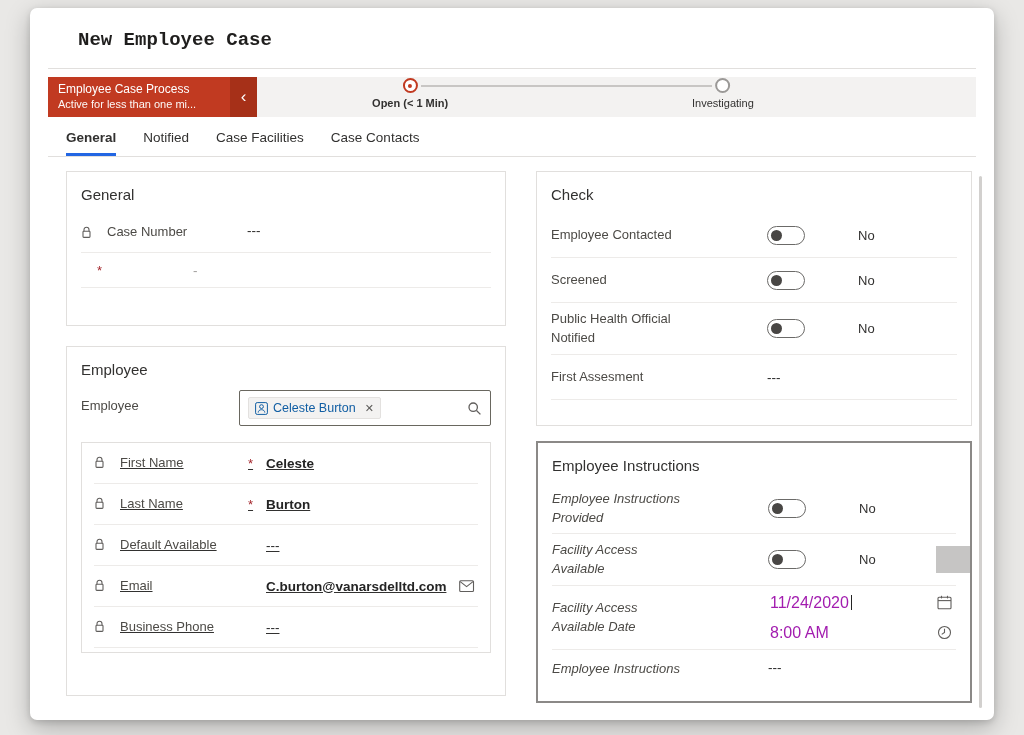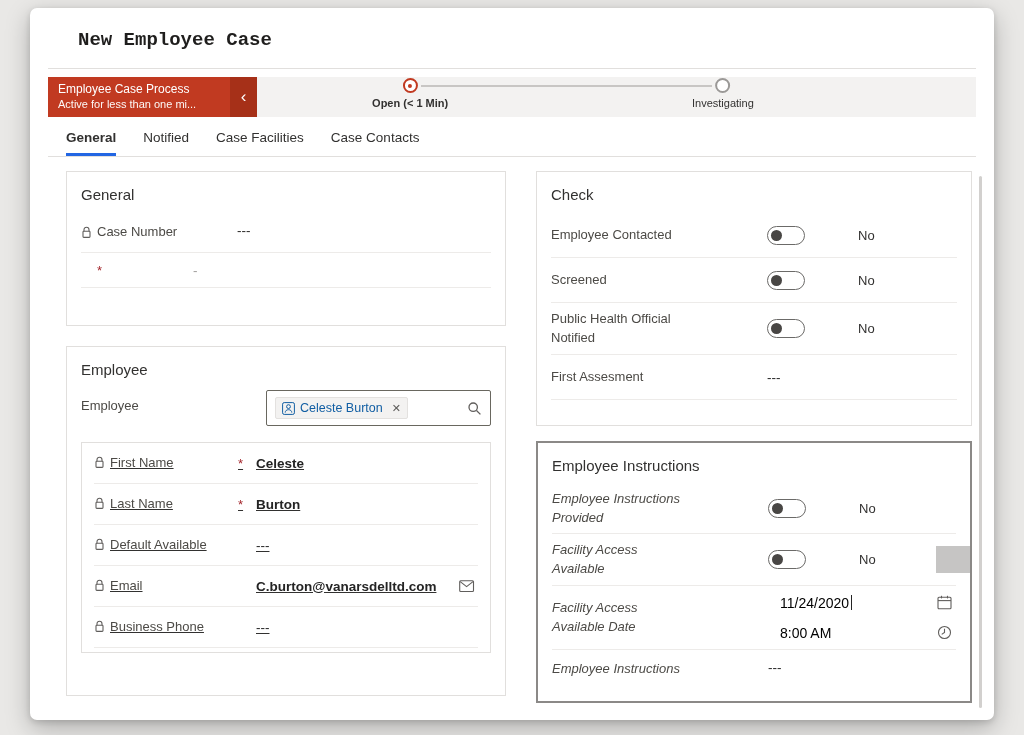--- a/index.html
+++ b/index.html
@@ -45,30 +45,30 @@
   
   .content { display:flex; gap:30px; padding:14px 0 0 36px; }
   .col-l { width:440px; flex:none; }
   .col-r { width:436px; flex:none; }
   .sec { border:1px solid #e1dfdd; background:#fff; padding:12px 14px; }
   .sec-title { font-size:15px; color:#323130; margin:2px 0 10px; }
 
   .sec-general { height:155px; }
   .frow { display:flex; align-items:flex-start; padding:10px 0 9px; border-bottom:1px solid #edebe9; }
   .licon { width:16px; flex:none; padding-top:2px; }
-  .flabel { width:122px; flex:none; font-size:13px; color:#4c4a46; line-height:1.4; }
+  .flabel { width:122px; flex:none; font-size:13px; color:#4c4a46; line-height:1.4;margin-left:10px; }
   .wraptext { display:inline-block; max-width:106px; }
   .req { width:18px; flex:none; color:#a4262c; font-size:13px; }
   .fvalue { font-size:13.5px; color:#292827; }
   .fvalue.offset { padding-left:78px; color:#a19f9d; }
 
   .sec-employee { margin-top:20px; height:350px; }
   .lrow { display:flex; margin:12px 0 16px; }
   .llabel { width:158px; flex:none; font-size:13px; color:#4c4a46; padding-top:8px; }
-  .lookup { flex:1; height:32px; border:1px solid #69675f; border-radius:2px; display:flex; align-items:center; padding:17px 8px; cursor:text;margin-left:27px; }
+  .lookup { flex:1; height:32px; border:1px solid #69675f; border-radius:2px; display:flex; align-items:center; padding:17px 8px; cursor:text; }
   .chip { display:inline-flex; align-items:center; gap:5px; background:#f3f2f1; border:1px solid #e3e1df; border-radius:2px; padding:3px 6px; font-size:12.5px; color:#115ea3; cursor:pointer; white-space:nowrap; }
   .chip-x { color:#5b5a58; font-size:11px; margin-left:4px; cursor:pointer; }
   .search { margin-left:auto; display:flex; cursor:pointer; }
   .inner { border:1px solid #e1dfdd; padding:0 12px 4px; }
   .irow { display:flex; align-items:center; min-height:41px; border-bottom:1px solid #edebe9;text-decoration:underline; }
   .irow .flabel { width:128px; }
   .ival { font-size:13.5px; color:#242424; }
   .ival.strong { font-weight:700; }
   .mailicon { margin-left:auto; padding-right:2px; display:flex; cursor:pointer; }
 
@@ -83,21 +83,21 @@
 
   .sec-instr { margin-top:15px; height:262px; border:2px solid #8b8987; overflow:hidden; }
   .sec-instr .clabel { width:128px; margin-right:44px; padding-right:0;font-style:italic; }
   .crow.r1 { min-height:50px; }
   .crow.r2 { min-height:52px; }
   .crow.dt { min-height:64px; align-items:center; }
   .crow.last { border-bottom:none; min-height:56px; align-items:flex-start; padding-top:10px; }
   .redact { width:62px; height:27px; background:#c6c5c4; margin-left:16px; flex:none; }
   .dtcol { flex:1; display:flex; flex-direction:column; justify-content:center; }
   .dtrow { display:flex; align-items:center; height:30px; }
-  .dtval { font-size:14px; color:#000000; margin-left:12px; cursor:text; }
+  .dtval { font-size:16px; color:#a21caf; margin-left:2px; cursor:text; }
   .caret { width:1px; height:15px; background:#242424; margin-left:2px; }
   .dticon { margin-left:auto; margin-right:4px; display:flex; cursor:pointer; }
 
   .vscroll { position:absolute; right:12px; top:168px; width:3px; height:532px; background:#d2d0ce; border-radius:2px; cursor:pointer; }
 </style>
 </head>
 <body>
 
 <div class="card">
 

